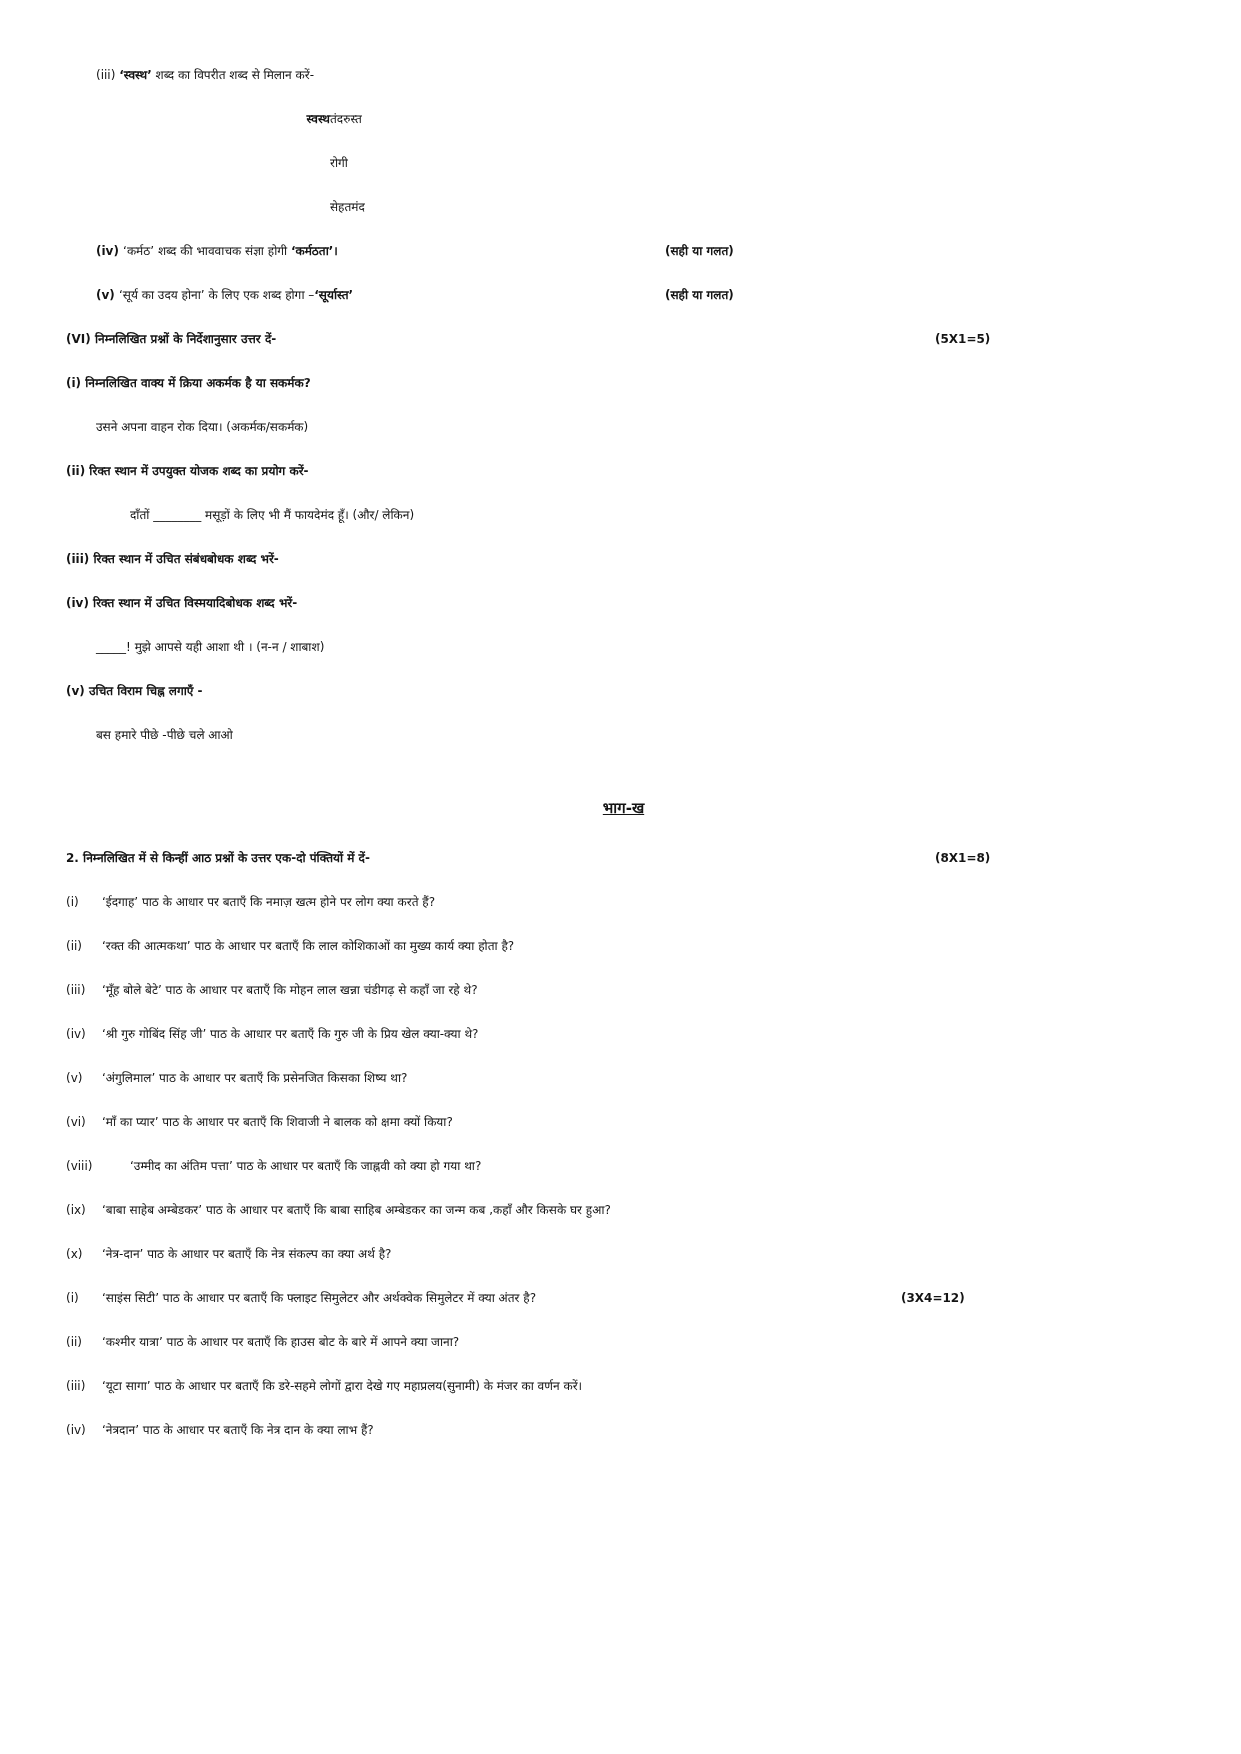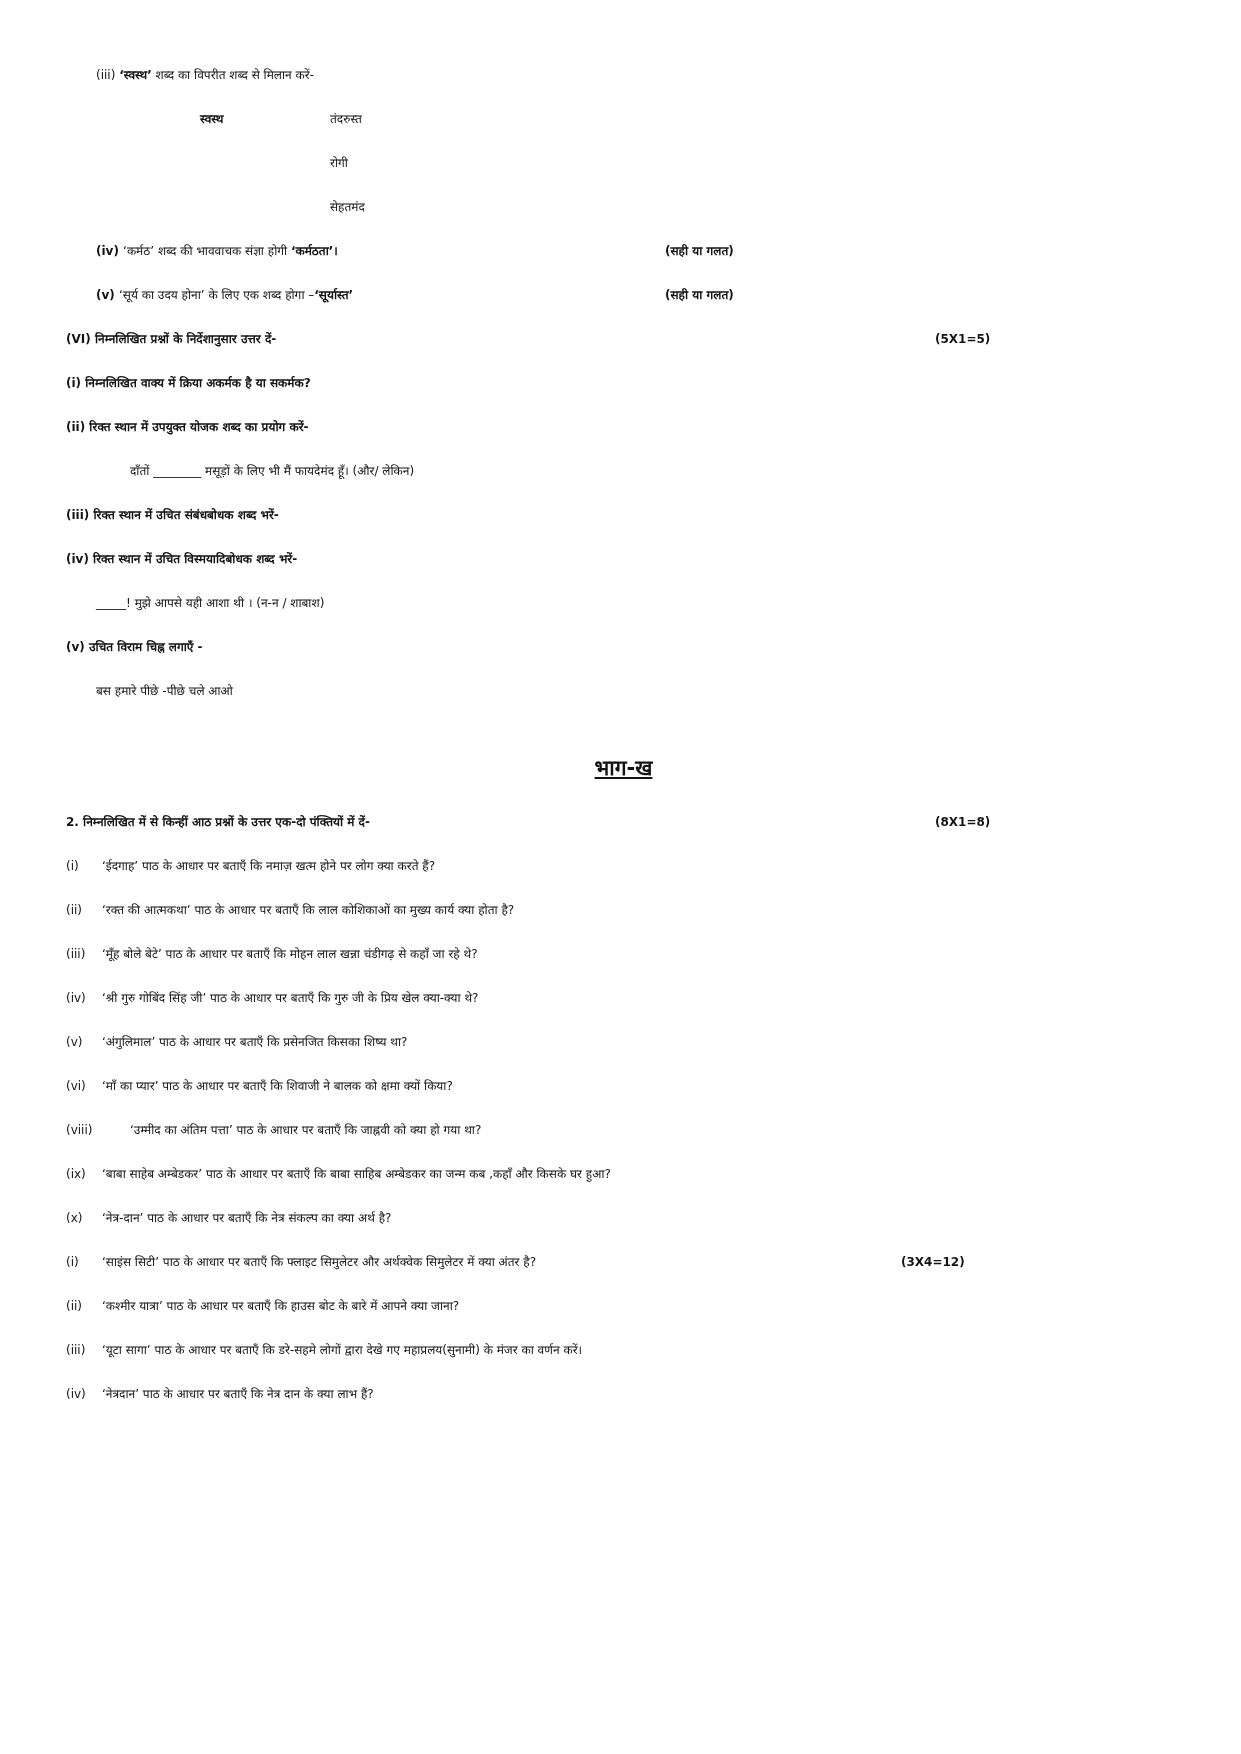--- a/index.html
+++ b/index.html
@@ -42,26 +42,27 @@
     left: 599px;
     top: 0;
     font-weight: 700;
   }
   .match-row { margin-bottom: 17px; }
   .match-left {
     display: inline-block;
     margin-left: 134px;
     width: 130px;
     font-weight: 700;
+    text-align: right;
   }
   .part-title {
     text-align: center;
     font-weight: 700;
     text-decoration: underline;
-    font-size: 21px;
+    font-size: 15px;
     margin-top: 48px;
     margin-bottom: 28px;
   }
   .num {
     display: inline-block;
     min-width: 36px;
   }
   .q-head { font-weight: 700; }
 </style>
 </head>
@@ -90,20 +91,21 @@
     <span><span style="font-weight: 700;">(v) </span><span>‘सूर्य का उदय होना’ के लिए एक शब्द होगा –</span><span style="font-weight: 700;">‘सूर्यास्त’</span></span>
     <span class="right-label">(सही या गलत)</span>
   </div>
 
   <div class="line q-head">
     <span>(VI)  निम्नलिखित प्रश्नों के निर्देशानुसार उत्तर दें-</span>
     <span class="marks">(5X1=5)</span>
   </div>
 
   <div class="line q-head">(i)  निम्नलिखित वाक्य में क्रिया अकर्मक है या सकर्मक?</div>
+  <div class="line indent-sub-a">उसने अपना वाहन रोक दिया। (अकर्मक/सकर्मक)</div>
 
   <div class="line q-head">(ii)  रिक्त स्थान में उपयुक्त योजक शब्द का प्रयोग करें-</div>
   <div class="line indent-sub-b">दाँतों ________ मसूड़ों के लिए भी मैं फायदेमंद हूँ।  (और/ लेकिन)</div>
 
   <div class="line q-head">(iii) रिक्त स्थान में उचित संबंधबोधक शब्द भरें-</div>
 
   <div class="line q-head">(iv) रिक्त स्थान में उचित विस्मयादिबोधक शब्द भरें-</div>
   <div class="line indent-sub-a">_____! मुझे आपसे यही आशा थी ।  (न-न  / शाबाश)</div>
 
   <div class="line q-head">(v) उचित विराम चिह्न लगाएँ  -</div>

